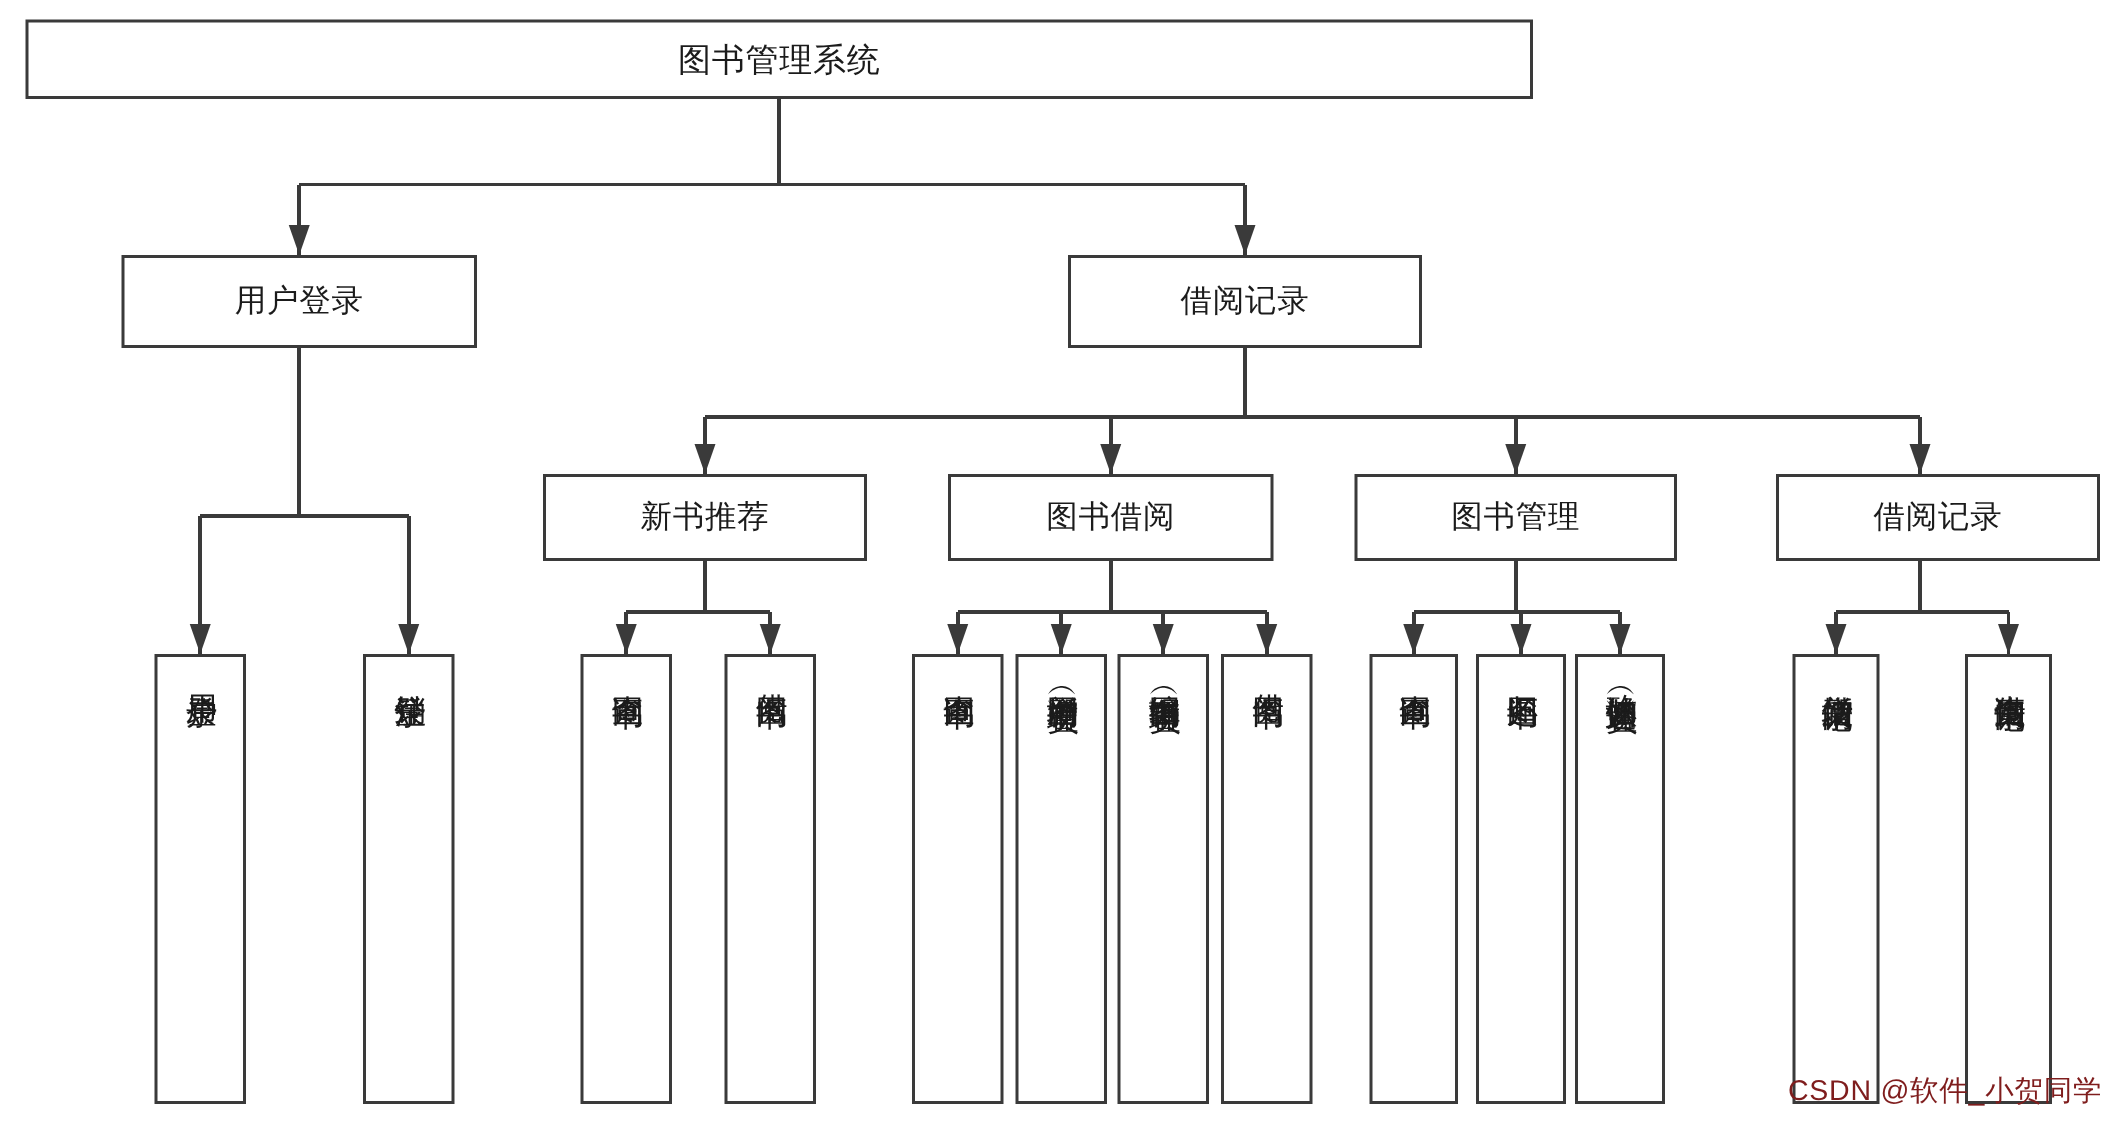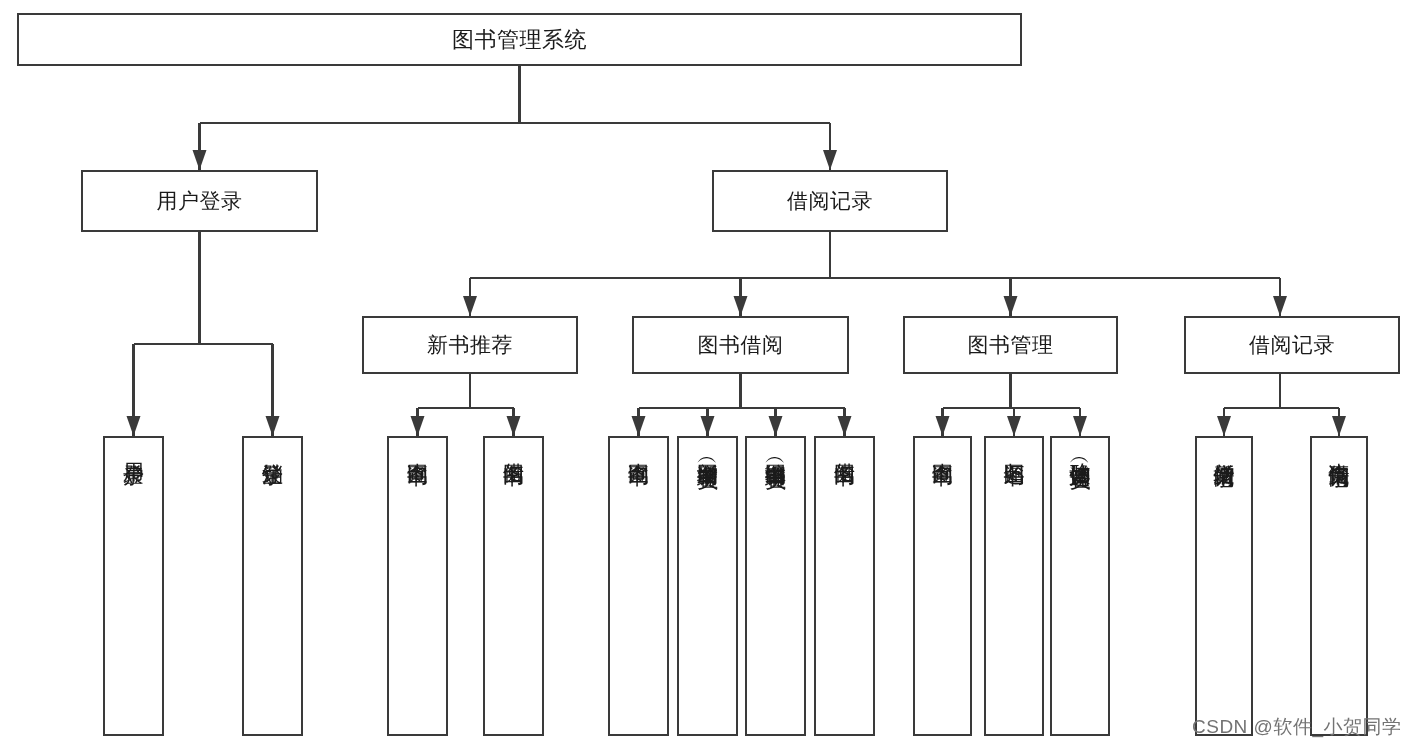--- a/index.html
+++ b/index.html
@@ -186,14 +186,14 @@
       <div class="node v" id="node-leaf_confirm_return" style="left: 1050px; top: 436px; width: 60px; height: 300px;">
         <span class="label">确认归还（管理员）</span>
       </div>
       <div class="node v" id="node-leaf_add_record" style="left: 1195px; top: 436px; width: 58px; height: 300px;">
         <span class="label">新增借阅记录</span>
       </div>
       <div class="node v" id="node-leaf_query_record" style="left: 1310px; top: 436px; width: 58px; height: 300px;">
         <span class="label">查询借阅记录</span>
       </div>
     </div>
-  <div class="watermark" style="left: 1192px; top: 714px; color: #737373;">CSDN @软件_小贺同学</div>
+  <div class="watermark" style="left: 1192px; top: 714px; color: #7f1d1d;">CSDN @软件_小贺同学</div>
 </div>
 
 </body></html>

